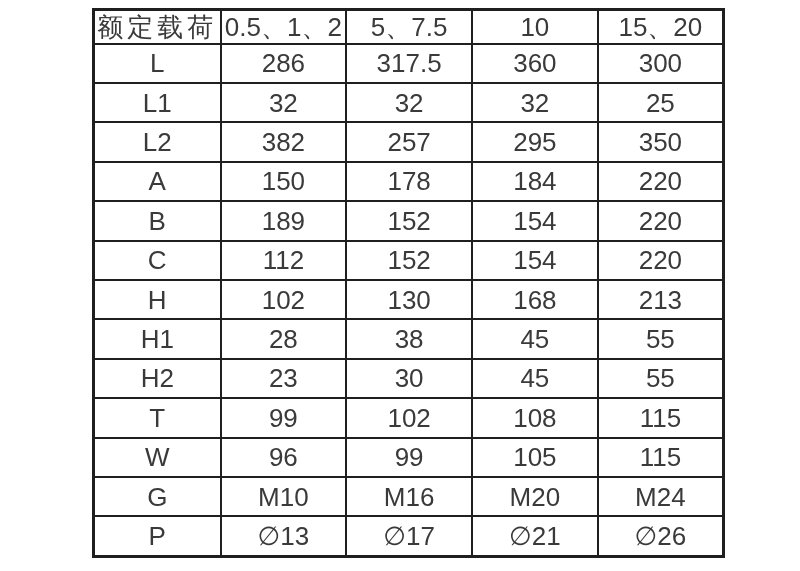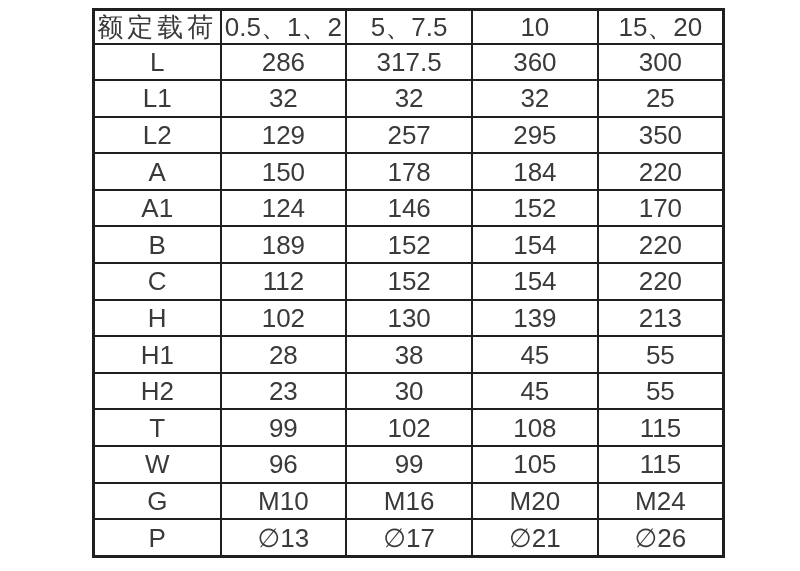--- a/index.html
+++ b/index.html
@@ -72,58 +72,51 @@
         </tr>
         <tr>
           <td>L1</td>
           <td>32</td>
           <td>32</td>
           <td>32</td>
           <td>25</td>
         </tr>
         <tr>
           <td>L2</td>
-          <td>129</td>
+          <td>382</td>
           <td>257</td>
           <td>295</td>
           <td>350</td>
         </tr>
         <tr>
           <td>A</td>
           <td>150</td>
           <td>178</td>
           <td>184</td>
           <td>220</td>
-        </tr>
-        <tr>
-          <td>A1</td>
-          <td>124</td>
-          <td>146</td>
-          <td>152</td>
-          <td>170</td>
         </tr>
         <tr>
           <td>B</td>
           <td>189</td>
           <td>152</td>
           <td>154</td>
           <td>220</td>
         </tr>
         <tr>
           <td>C</td>
           <td>112</td>
           <td>152</td>
           <td>154</td>
           <td>220</td>
         </tr>
         <tr>
           <td>H</td>
           <td>102</td>
           <td>130</td>
-          <td>139</td>
+          <td>168</td>
           <td>213</td>
         </tr>
         <tr>
           <td>H1</td>
           <td>28</td>
           <td>38</td>
           <td>45</td>
           <td>55</td>
         </tr>
         <tr>

